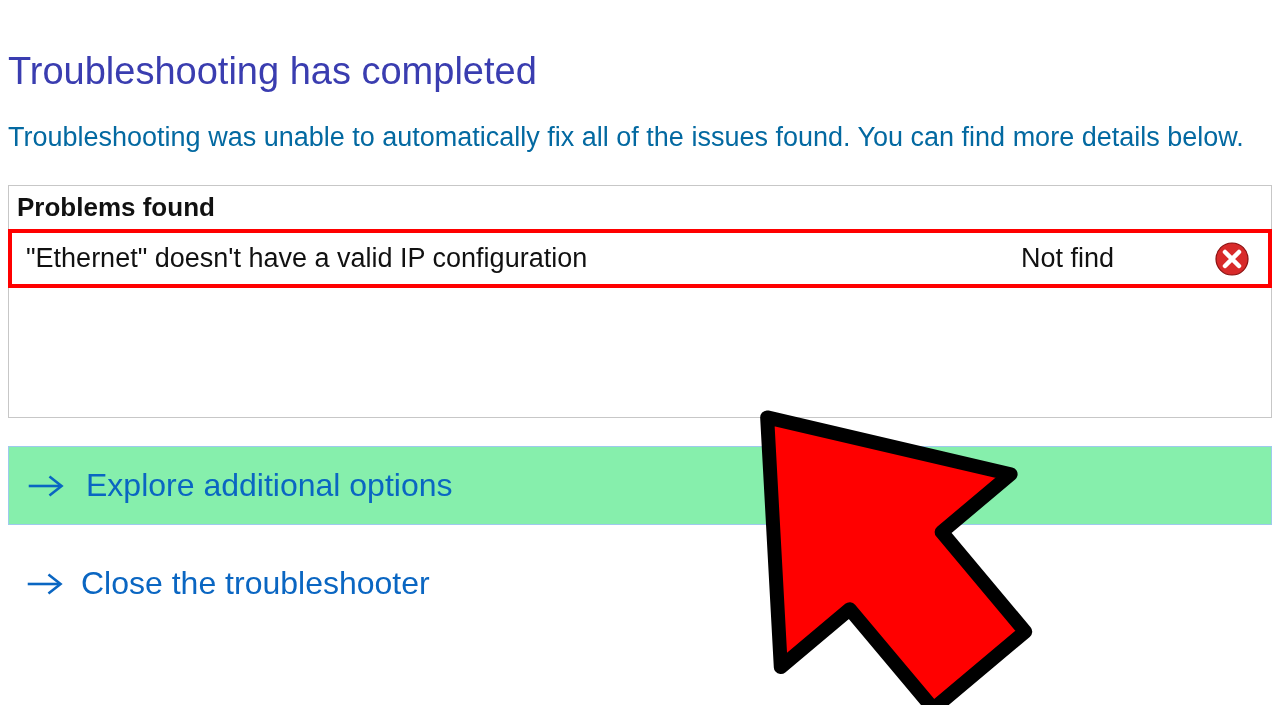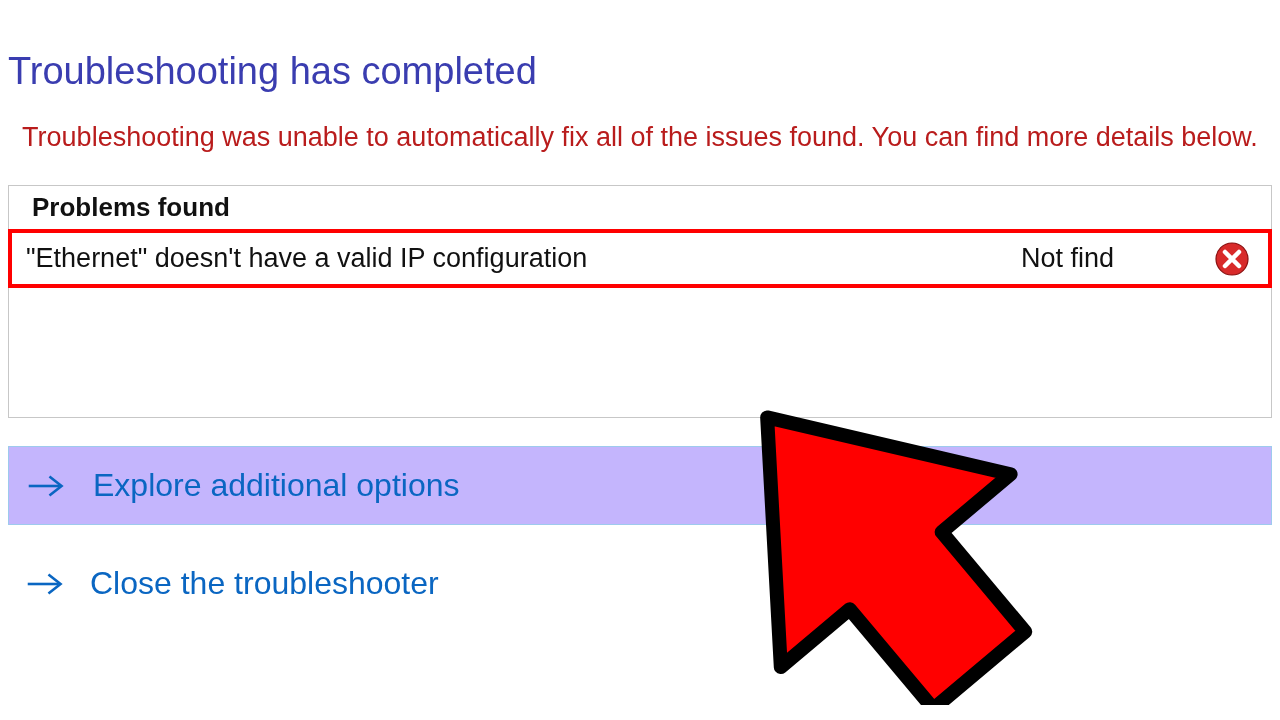--- a/index.html
+++ b/index.html
@@ -13,38 +13,36 @@
       position: relative;
     }
     .title {
       color: #3a3db0;
       font-size: 38px;
       font-weight: 400;
       margin-bottom: 26px;
       margin-top: 40px;
     }
     .desc {
-      color: #b91c1c;
+      color: #0369a1;
       font-size: 27px;
       line-height: 1.35;
       margin-bottom: 30px;
-      text-align: center;
     }
     .problems-box {
       border: 1px solid #c7c7c7;
       background: #fff;
       margin-bottom: 28px;
     }
     .problems-header {
       font-size: 26px;
       font-weight: 700;
       color: #111;
       padding: 6px 8px 6px 8px;
       border-bottom: 1px solid #c7c7c7;
-      margin-left: 15px;
     }
     .problem-row {
       display: flex;
       align-items: center;
       padding: 10px 14px;
       border: 4px solid #ff0000;
       margin: -1px;
       position: relative;
     }
     .problem-text {
@@ -64,32 +62,32 @@
       right: 18px;
       top: 50%;
       transform: translateY(-50%);
     }
     .error-icon svg { width: 100%; height: 100%; }
     .spacer-row {
       height: 130px;
     }
     .option-box {
       border: 1px solid #9ecaed;
-      background: #c4b5fd;
+      background: #86efac;
       padding: 20px 18px;
       display: flex;
       align-items: center;
-      gap: 28px;
+      gap: 21px;
       margin-bottom: 28px;
       cursor: pointer;
     }
     .option-row {
       display: flex;
       align-items: center;
-      gap: 26px;
+      gap: 17px;
       padding: 12px 18px 0 18px;
       cursor: pointer;
     }
     .arrow-link svg { width: 38px; height: 28px; display: block; }
     .arrow-link-close svg { width: 38px; height: 28px; display: block; }
     .option-label {
       font-size: 32px;
       color: #0a66c2;
       font-weight: 400;
     }

